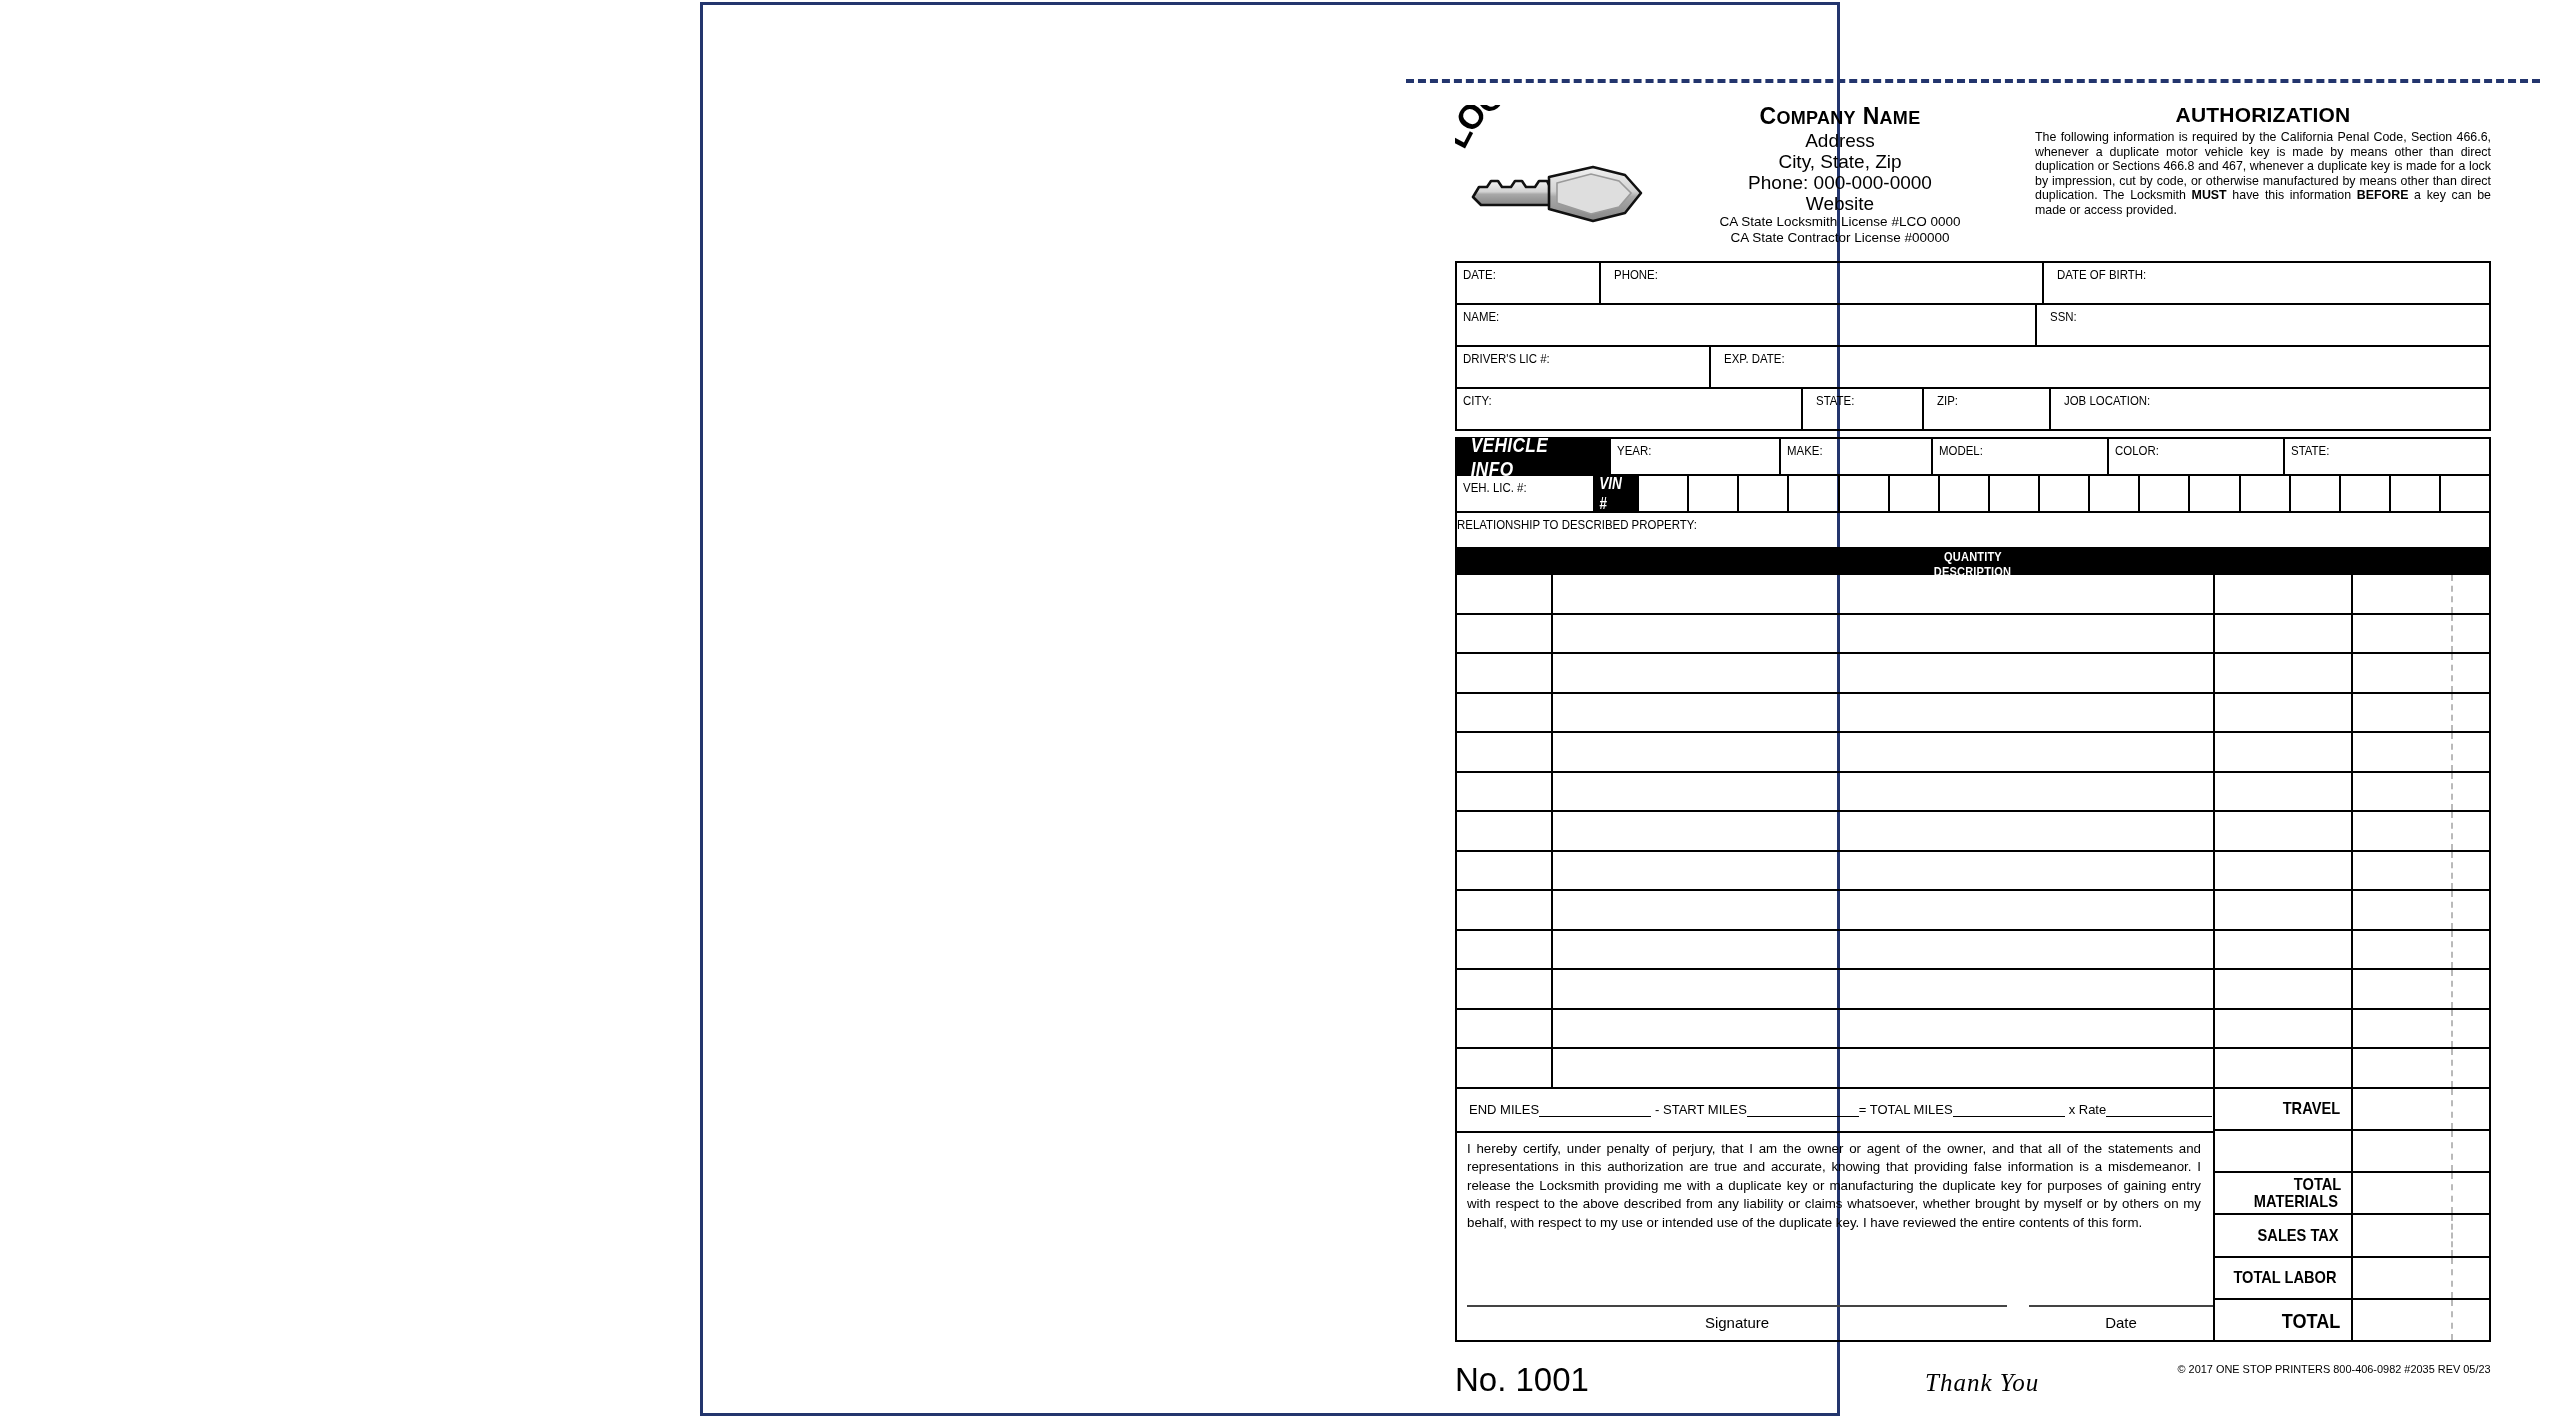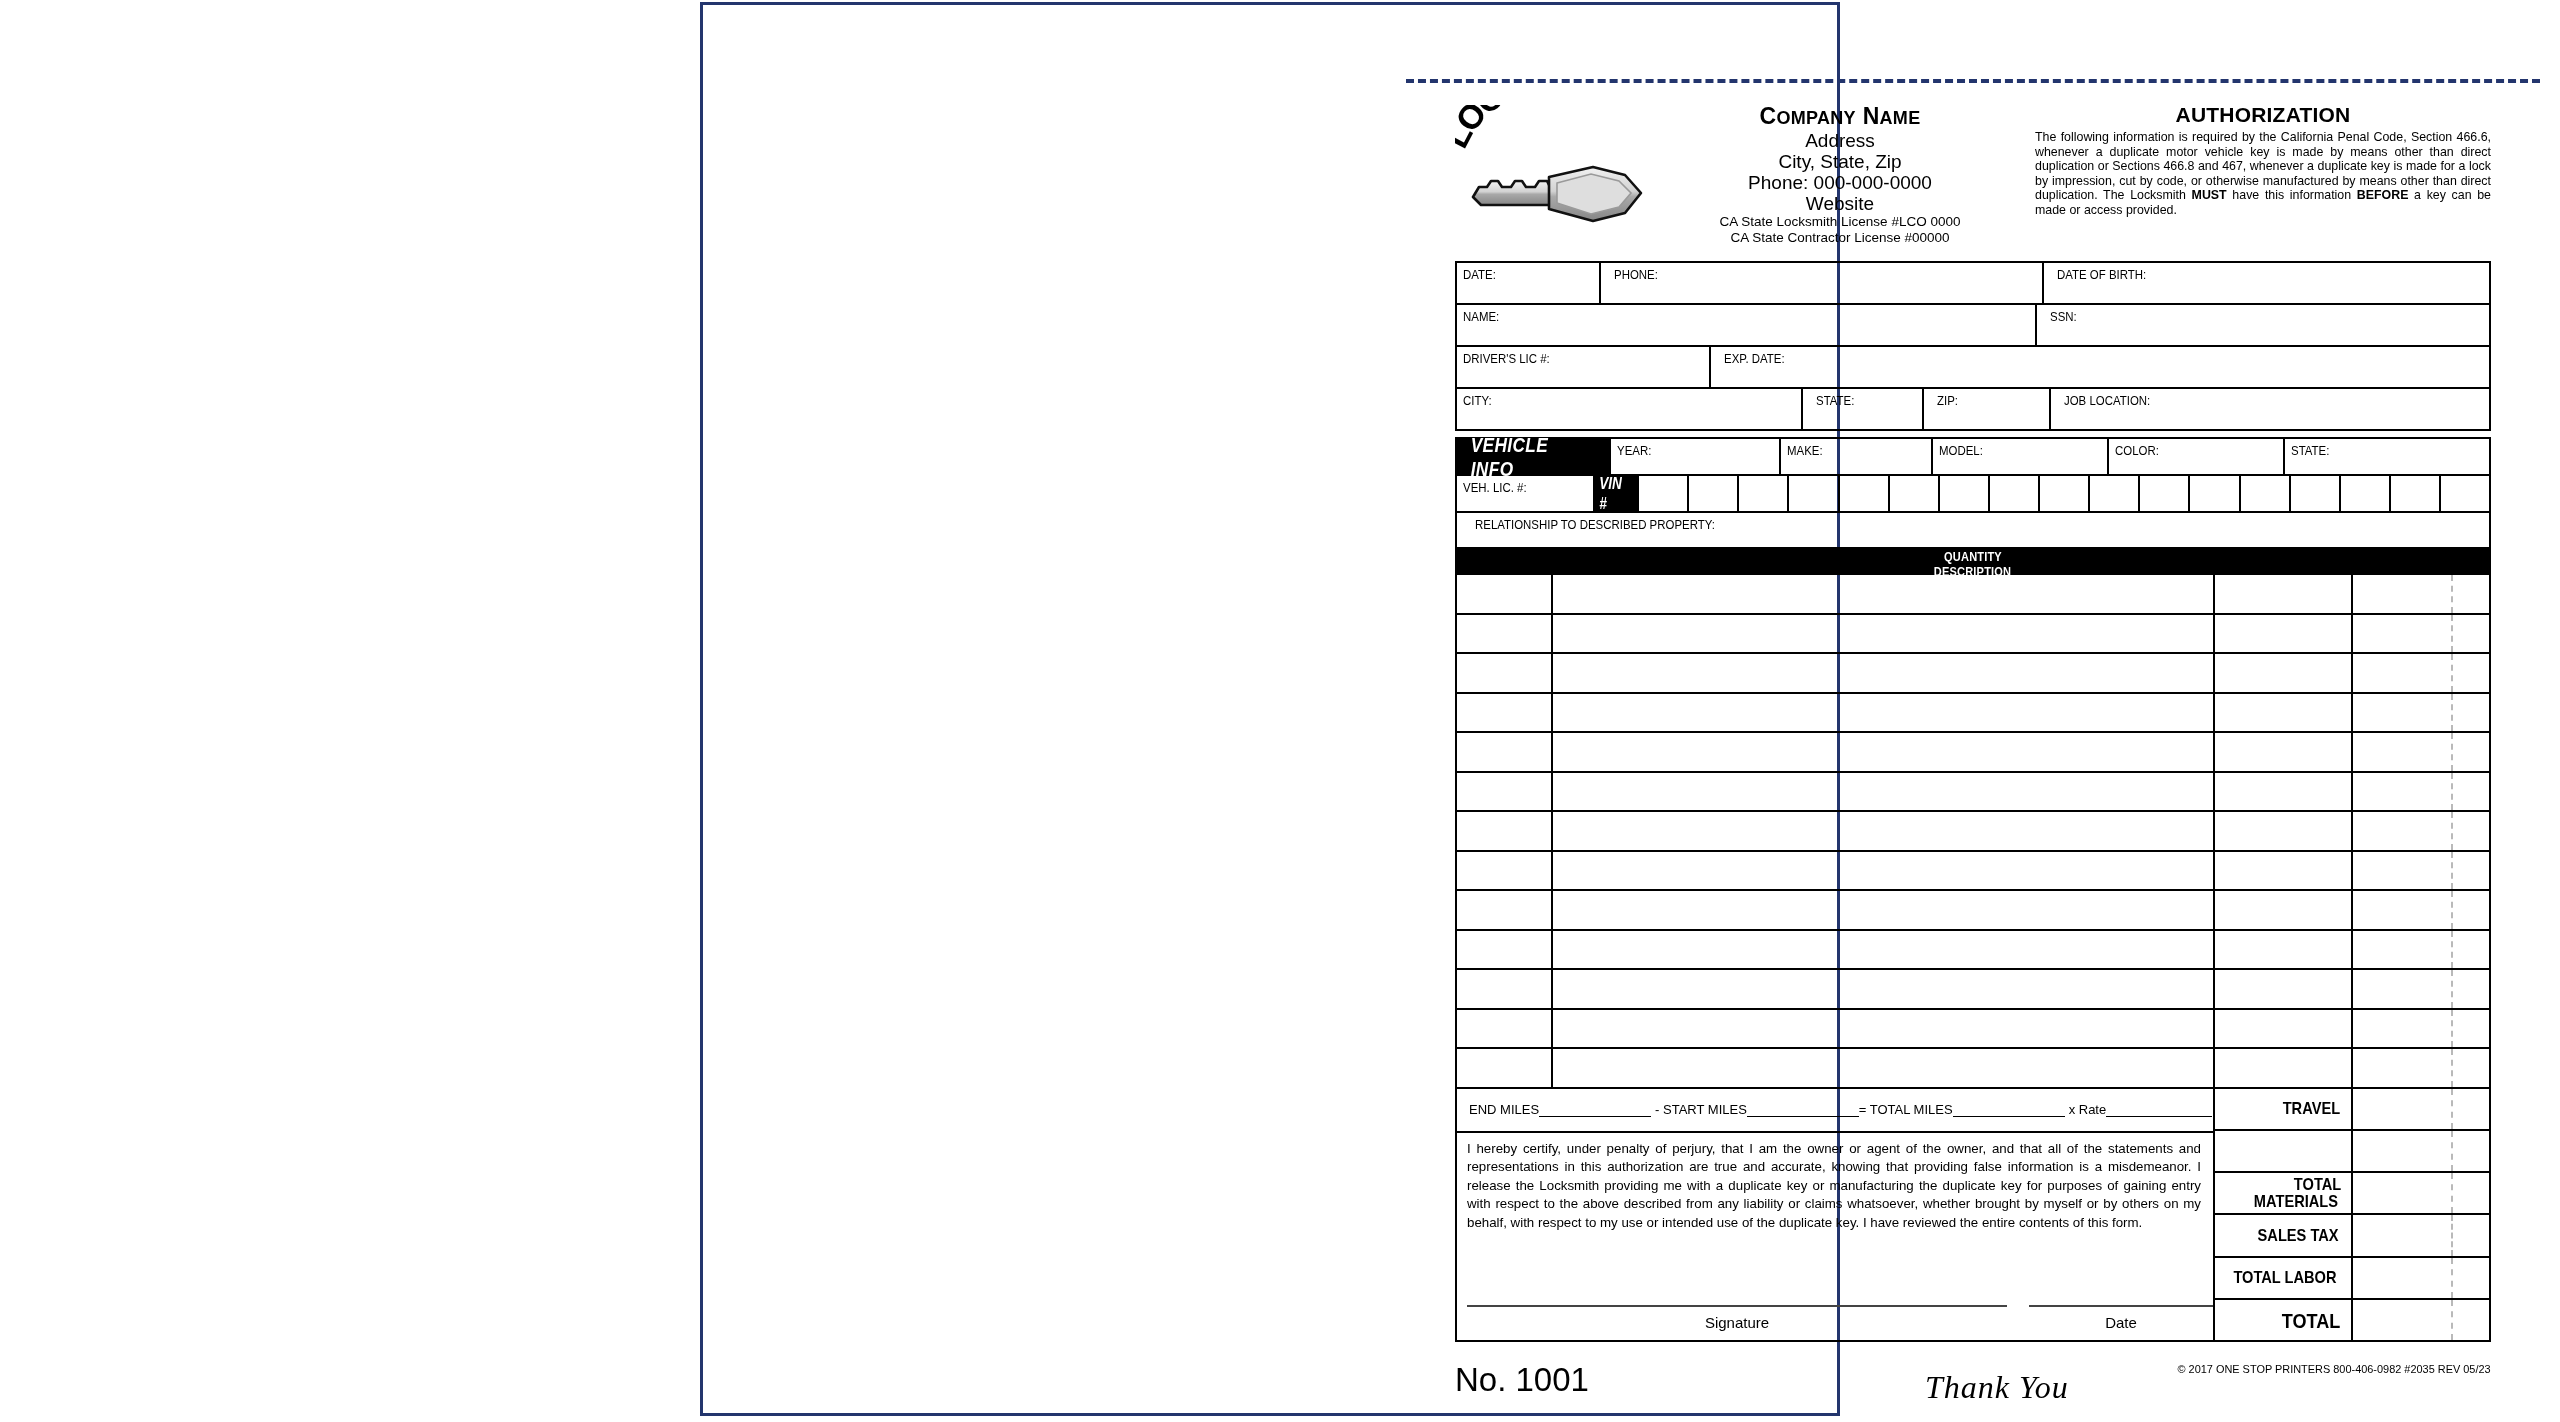--- a/index.html
+++ b/index.html
@@ -52,21 +52,21 @@
   .tagtxt{font-weight:bold;font-style:italic;font-size:21px;letter-spacing:.5px;
           transform:scaleX(.82);}
   .vintag{background:#000;color:#fff;display:flex;align-items:center;justify-content:center;
           border-left:2px solid #000;border-right:2px solid #000;}
   .vintag span{font-weight:bold;font-style:italic;font-size:17px;transform:scaleX(.8);}
   .vinbox{border-right:2px solid #000;box-sizing:border-box;}
   .vinbox:last-child{border-right:none;}
 
   
   .rel{border:2px solid #000;border-top:none;box-sizing:border-box;height:36px;
-       font-size:13px;padding:4px 0 0 18px;}
+       font-size:13px;padding:4px 0 0 0;}
 
   
   .tbl{border:2px solid #000;border-top:none;box-sizing:border-box;}
   .thead{display:flex;background:#000;color:#fff;height:24px;align-items:center;flex-direction:column;}
   .th{font-weight:bold;font-size:13px;text-align:center;letter-spacing:.2px;
       transform:scaleX(.85);white-space:nowrap;}
   .trow{display:flex;height:37.5px;border-top:2px solid #000;}
   .td{border-right:2px solid #000;box-sizing:border-box;position:relative;}
   .td:last-child{border-right:none;}
   .cents{position:absolute;top:0;bottom:0;right:36px;border-left:2px dashed #b9b9b9;}
@@ -95,21 +95,21 @@
   .tlbl{width:138px;border-right:2px solid #000;box-sizing:border-box;
         display:flex;align-items:center;justify-content:flex-end;padding-right:6px;
         font-weight:bold;font-size:17px;line-height:17px;text-align:right;}
   .tlbl span{transform:scaleX(.86);display:inline-block;}
   .tval{width:136px;position:relative;}
 
   
   .foot{position:absolute;left:752px;top:1356px;width:1036px;height:46px;}
   .nolbl{position:absolute;left:0;top:0;font-size:33px;}
   .thanks{position:absolute;left:470px;top:8px;font-family:"Liberation Serif",serif;
-          font-style:italic;font-size:32px;letter-spacing:1px;}
+          font-style:italic;font-size:25px;letter-spacing:1px;}
   .copy{position:absolute;right:0;top:2px;font-size:11.5px;white-space:nowrap;transform:scaleX(.95);
         transform-origin:right center;}
 </style>
 </head>
 <body>
 
 <div class="page">
   <div class="sheet">
 
     <div class="perf"></div>

